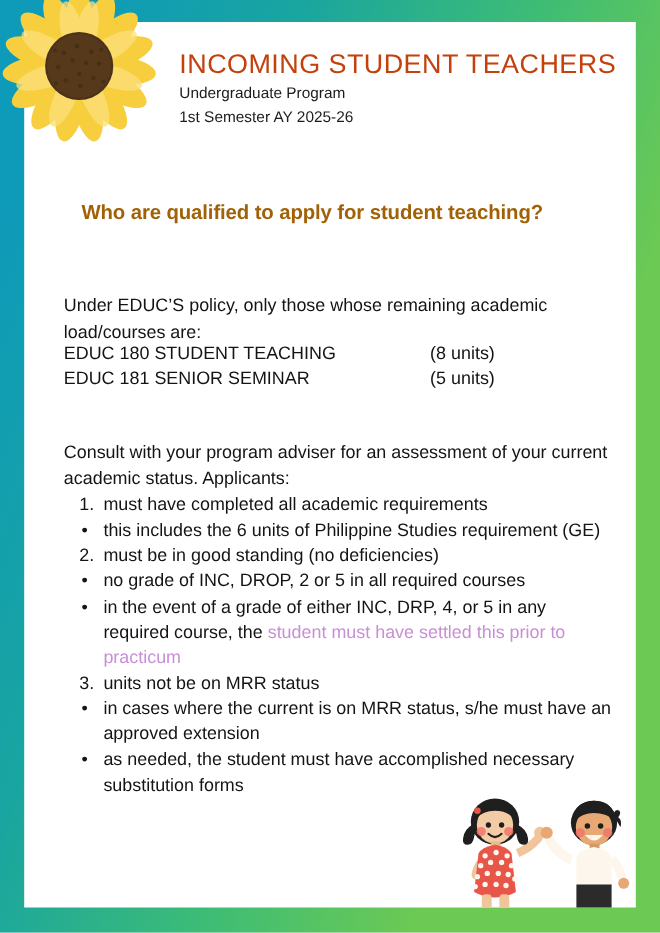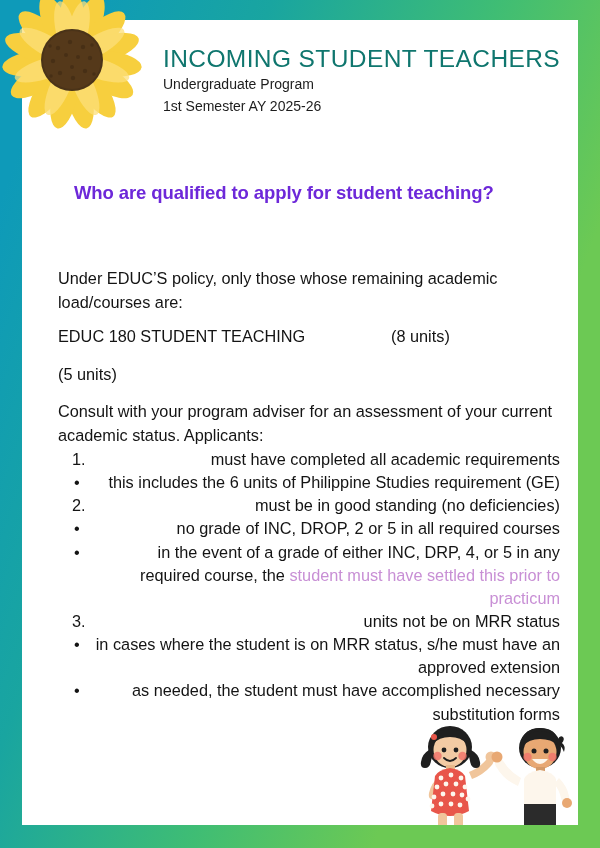--- a/index.html
+++ b/index.html
@@ -52,40 +52,40 @@
   
   #header {
     position: absolute;
     left: 141px;
     top: 25px;
     width: 400px;
   }
   #title {
     font-size: 24.5px;
     letter-spacing: 0.4px;
-    color: #0f766e;
+    color: #c2410c;
     font-weight: 400;
     line-height: 1.15;
     white-space: nowrap;
   }
   .subtitle {
     font-size: 14px;
     color: #1d1d1d;
     line-height: 1.42;
     margin-top: 2px;
   }
 
   
   #question {
     position: absolute;
     left: 52px;
     top: 162px;
     font-size: 18.5px;
     font-weight: bold;
-    color: #6d28d9;
+    color: #a16207;
     letter-spacing: -0.1px;
   }
 
   
   .body-text {
     position: absolute;
     left: 36px;
     font-size: 16.3px;
     color: #141414;
     line-height: 1.46;
@@ -97,21 +97,21 @@
   
   #courses {
     position: absolute;
     left: 36px;
     top: 290px;
     width: 460px;
     font-size: 16.3px;
     color: #141414;
     line-height: 1.42;
   }
-  .course-row { display: flex; margin-top: 15px; }
+  .course-row { display: flex; }
   .course-name  { width: 333px; white-space: nowrap; }
   .course-units { white-space: nowrap; }
 
   
   #reqs {
     position: absolute;
     left: 48px;
     top: 428px;
     width: 490px;
     font-size: 16.3px;
@@ -122,21 +122,21 @@
     display: flex;
     align-items: flex-start;
   }
   .req-marker {
     width: 24px;
     flex: 0 0 24px;
     text-align: left;
     padding-left: 2px;
   }
   .req-marker.bullet { padding-left: 4px; }
-  .req-body { flex: 1; text-align: right; }
+  .req-body { flex: 1; }
   .hl { color: #c88fd5; }
 
   
   #kids {
     position: absolute;
     left: 385px;
     top: 700px;
     width: 180px;
     height: 128px;
     z-index: 4;
@@ -159,20 +159,21 @@
     <div id="question">Who are qualified to apply for student teaching?</div>
 
     <div class="body-text" id="para-policy">Under EDUC’S policy, only those whose remaining academic load/courses are:</div>
 
     <div id="courses">
       <div class="course-row">
         <span class="course-name">EDUC 180 STUDENT TEACHING</span>
         <span class="course-units">(8 units)</span>
       </div>
       <div class="course-row">
+        <span class="course-name">EDUC 181 SENIOR SEMINAR</span>
         <span class="course-units">(5 units)</span>
       </div>
     </div>
 
     <div class="body-text" id="para-consult">Consult with your program adviser for an assessment of your current academic status. Applicants:</div>
 
     <div id="reqs">
 
       <div class="req">
         <span class="req-marker">1.</span>
@@ -199,21 +200,21 @@
         <span class="req-body"><span>in the event of a grade of either INC, DRP, 4, or 5 in any required course, the </span><span class="hl">student must have settled this prior to practicum</span></span>
       </div>
 
       <div class="req">
         <span class="req-marker">3.</span>
         <span class="req-body">units not be on MRR status</span>
       </div>
 
       <div class="req">
         <span class="req-marker bullet">•</span>
-        <span class="req-body">in cases where the student is on MRR status, s/he must have an approved extension</span>
+        <span class="req-body">in cases where the current is on MRR status, s/he must have an approved extension</span>
       </div>
 
       <div class="req">
         <span class="req-marker bullet">•</span>
         <span class="req-body">as needed, the student must have accomplished necessary substitution forms</span>
       </div>
 
     </div>
 
     <svg id="kids" viewBox="0 0 180 128" xmlns="http://www.w3.org/2000/svg">

